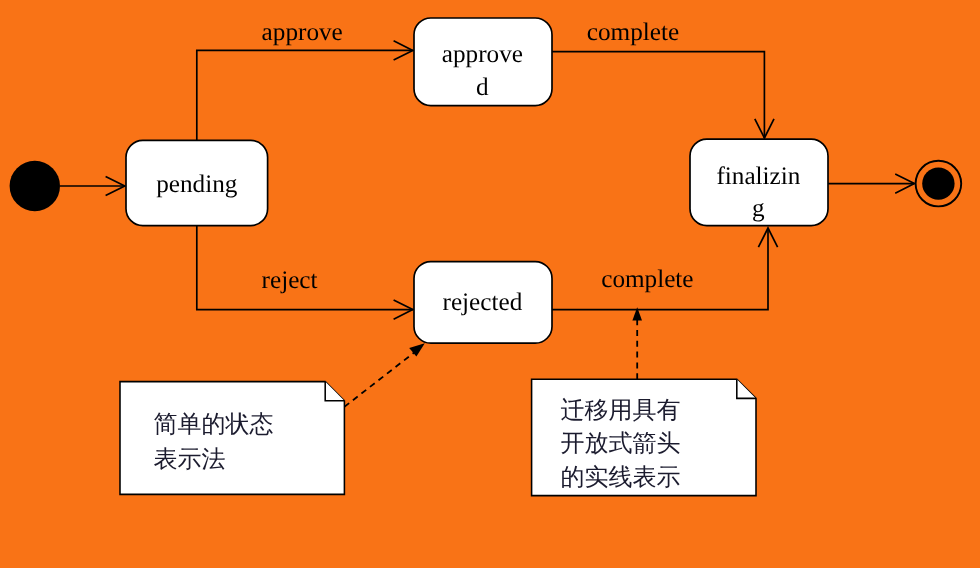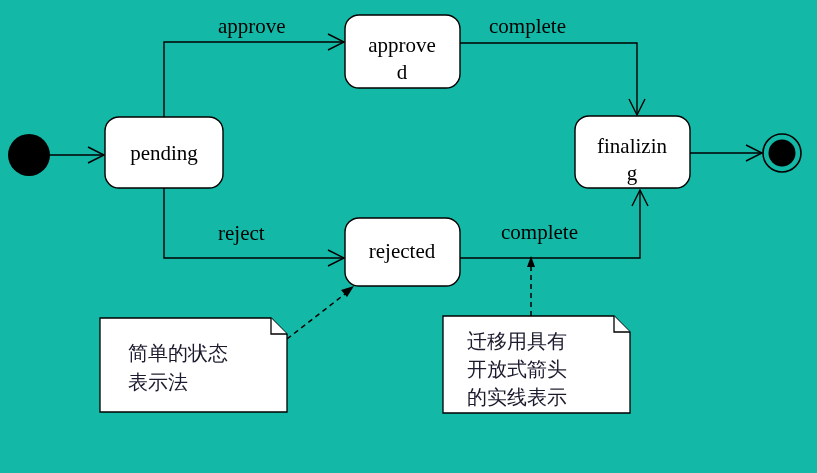--- a/index.html
+++ b/index.html
@@ -4,21 +4,21 @@
 <style>
   html, body {
     margin: 0;
     padding: 0;
     background: #ffffff;
   }
   #canvas {
     position: relative;
     width: 817px;
     height: 473px;
-    background: #14b8a6;
+    background: #f97316;
     overflow: hidden;
     font-family: "Liberation Serif", "DejaVu Serif", serif;
   }
   #diagram-svg {
     position: absolute;
     left: 0;
     top: 0;
     width: 817px;
     height: 473px;
   }

